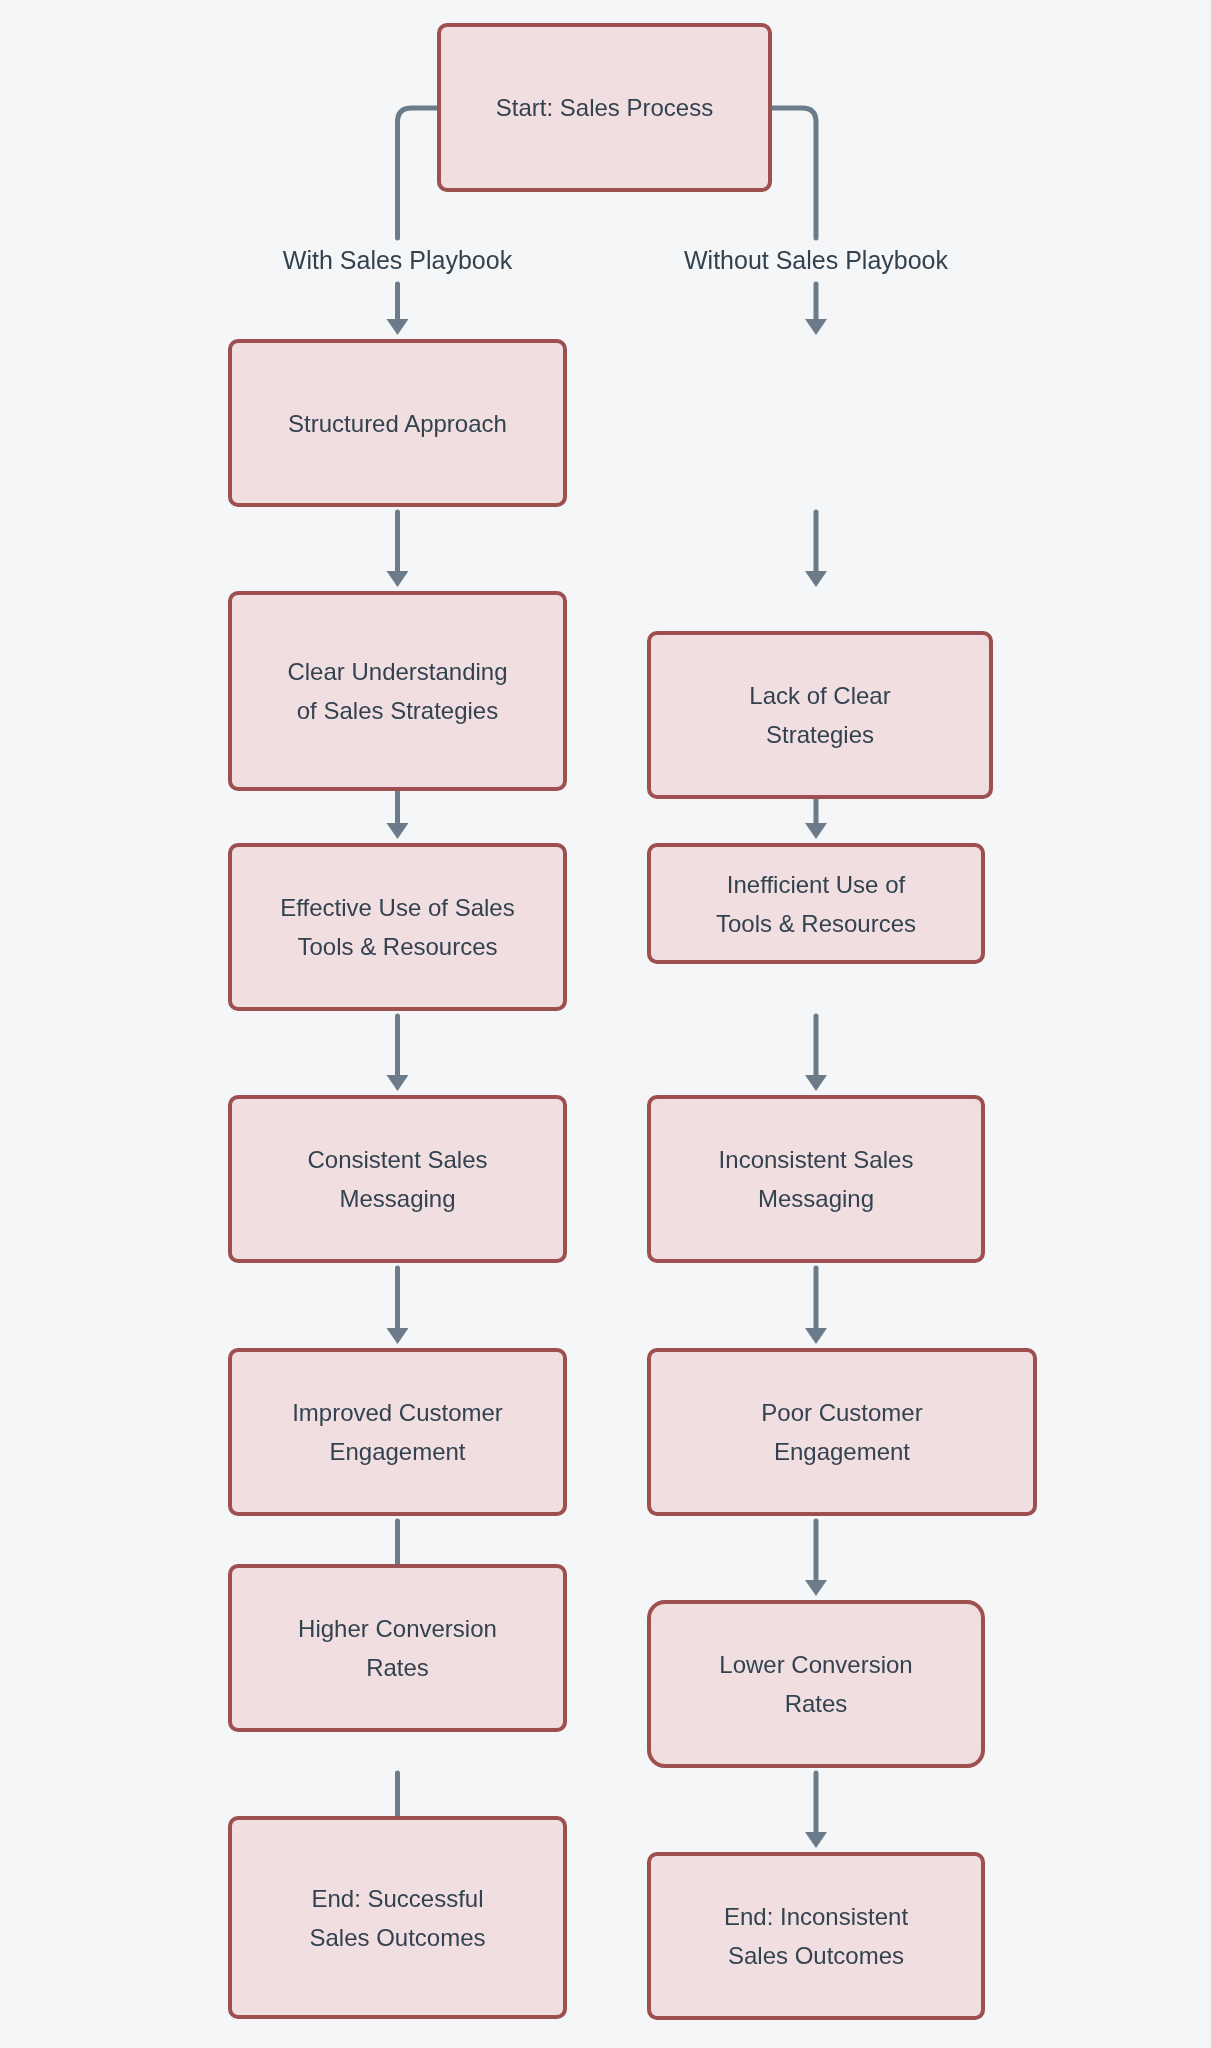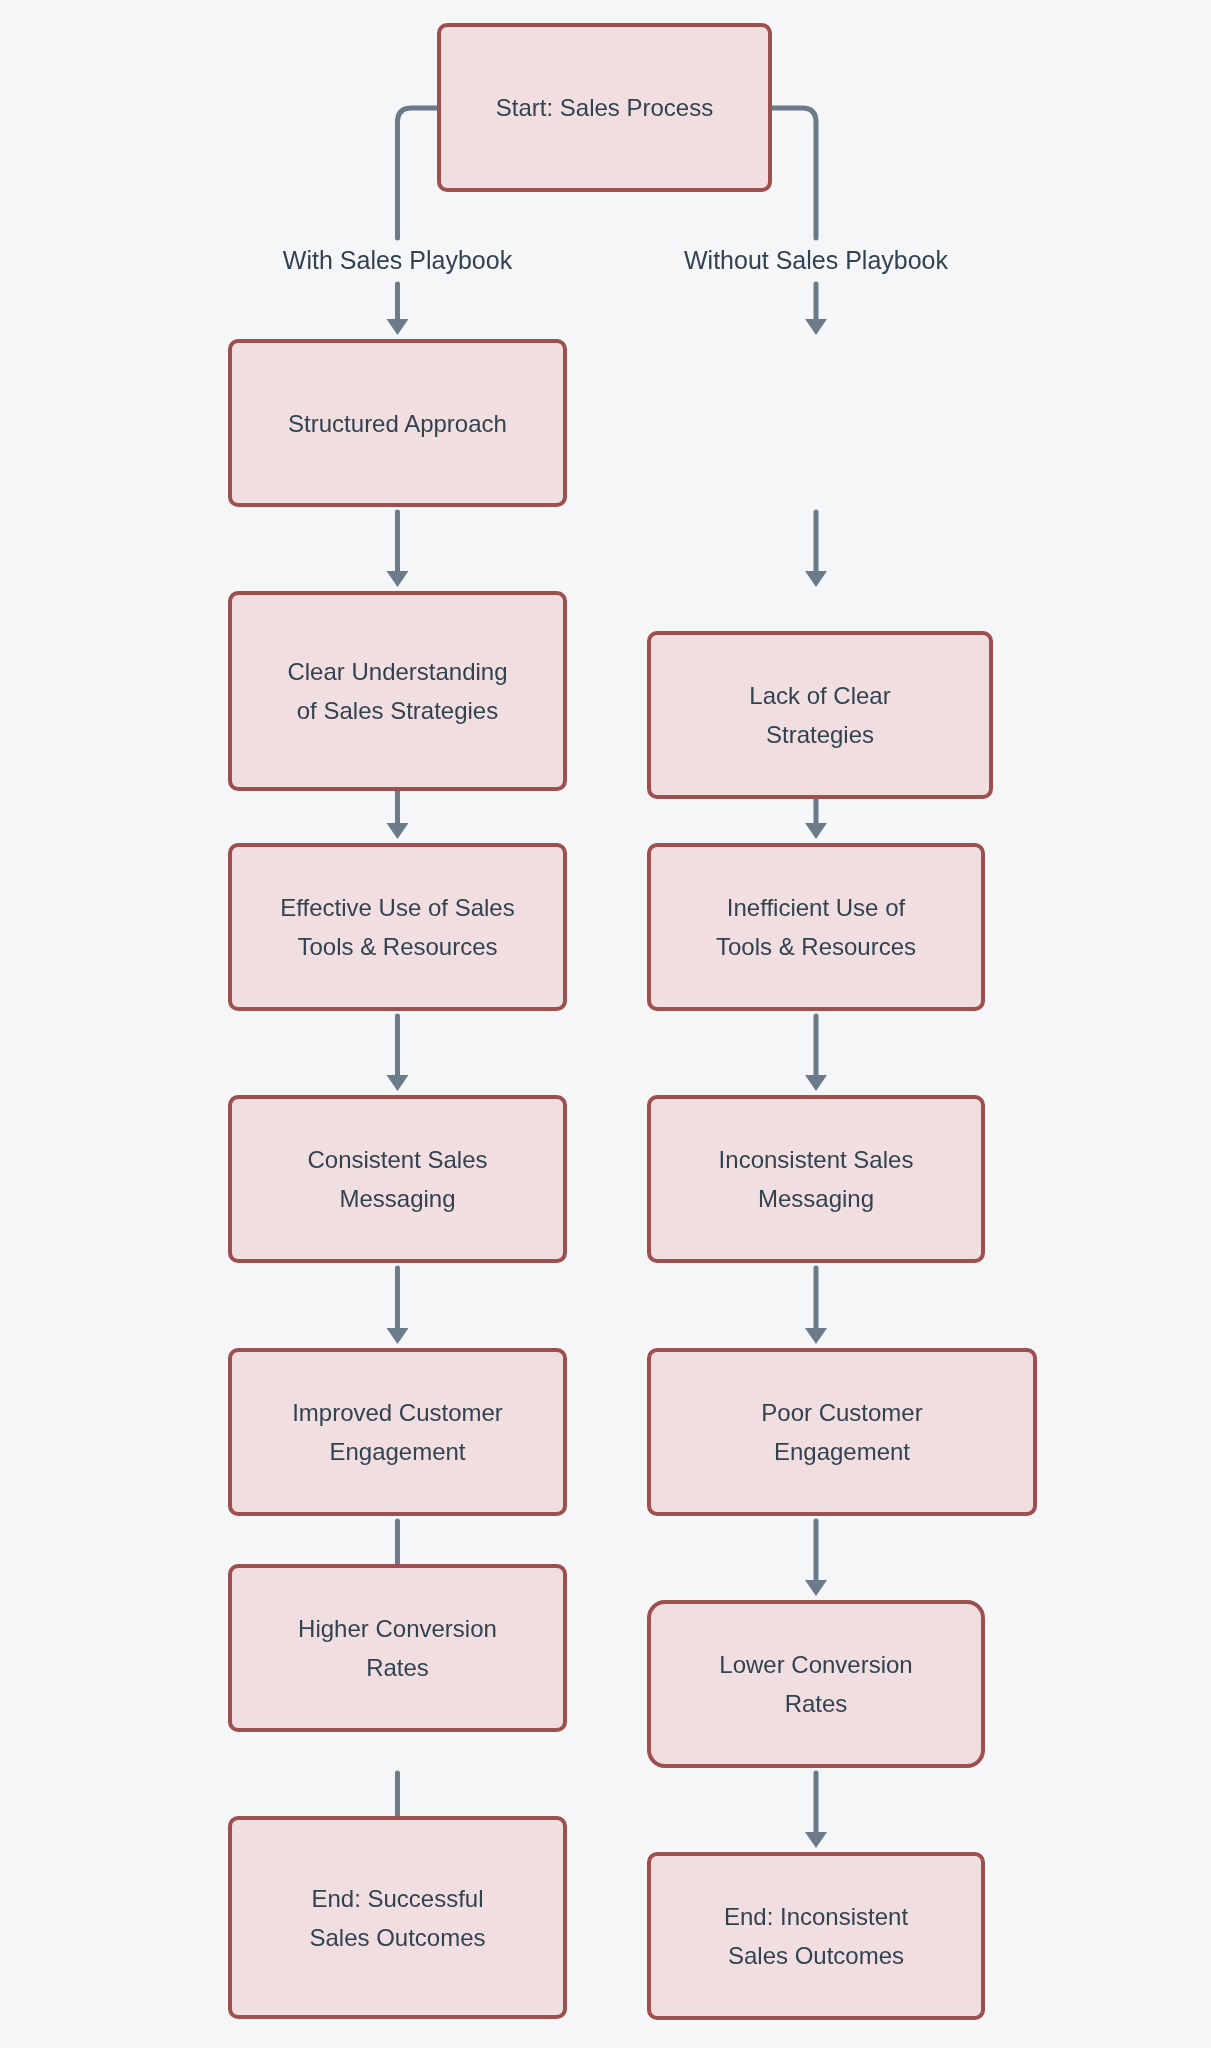--- a/index.html
+++ b/index.html
@@ -97,21 +97,21 @@
 Messaging</div>
   <div class="node" style="left:228px; top:1348px; width:339px; height:168px;">Improved Customer
 Engagement</div>
   <div class="node" style="left:228px; top:1564px; width:339px; height:168px;">Higher Conversion
 Rates</div>
   <div class="node" style="left:228px; top:1816px; width:339px; height:203px;">End: Successful
 Sales Outcomes</div>
 
   <div class="node" style="left:647px; top:591px; width:346px; height:168px;margin-top:40px;">Lack of Clear
 Strategies</div>
-  <div class="node" style="left:647px; top:843px; width:338px; height:168px;">Inefficient Use of
+  <div class="node" style="left:647px; top:843px; width:338px; height:121px;">Inefficient Use of
 Tools &amp; Resources</div>
   <div class="node" style="left:647px; top:1095px; width:338px; height:168px;">Inconsistent Sales
 Messaging</div>
   <div class="node" style="left:647px; top:1348px; width:390px; height:168px;">Poor Customer
 Engagement</div>
   <div class="node" style="left:647px; top:1600px; width:338px; height:168px;border-radius:18px;">Lower Conversion
 Rates</div>
   <div class="node" style="left:647px; top:1852px; width:338px; height:168px;">End: Inconsistent
 Sales Outcomes</div>
 

